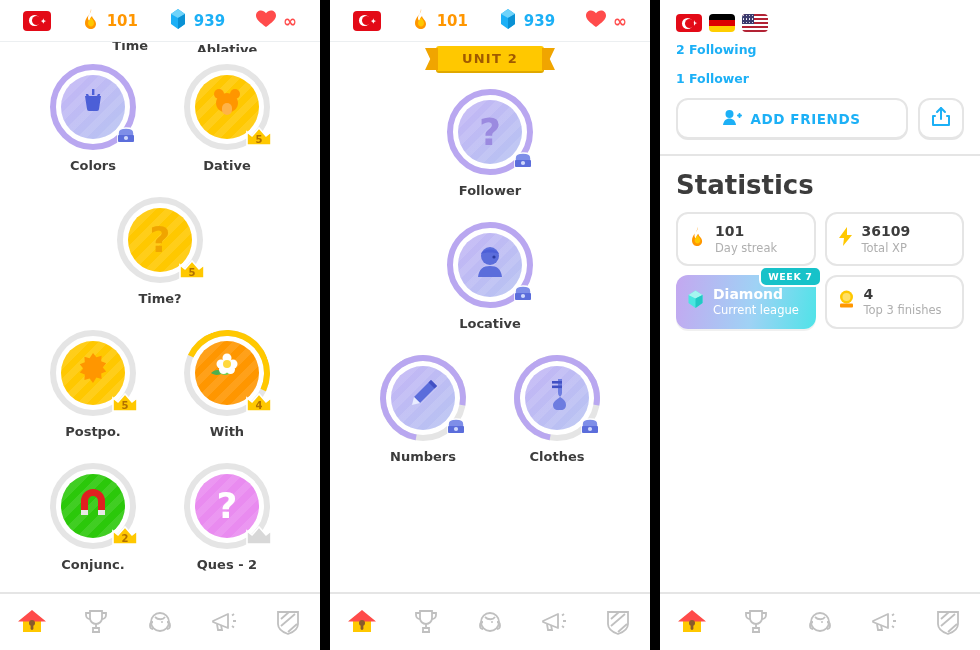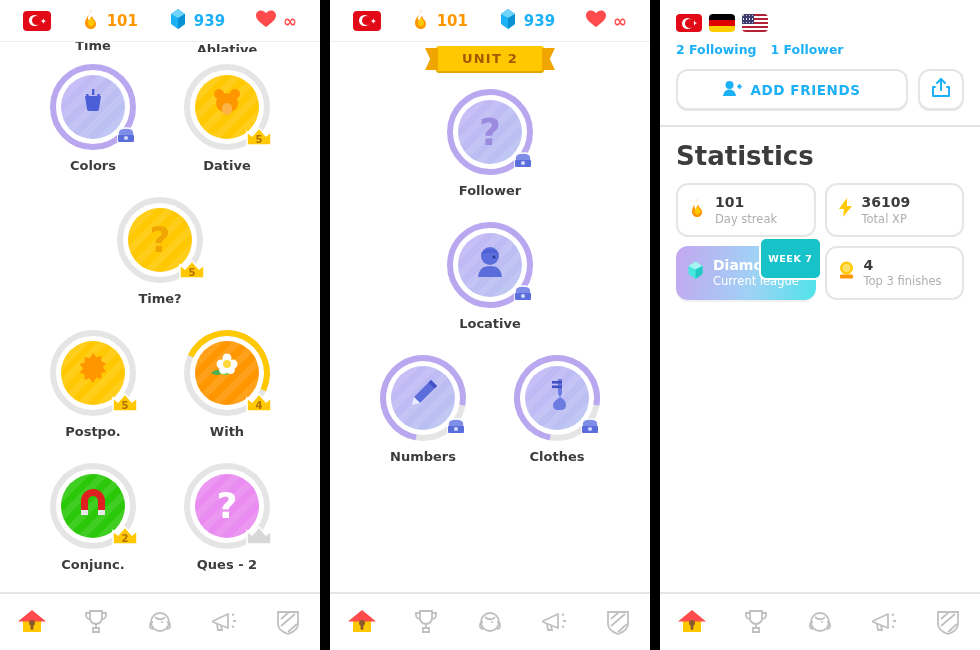--- a/index.html
+++ b/index.html
@@ -180,20 +180,21 @@
     text-align: center; white-space: nowrap;
   }
 
   
   .prof-head { padding: 14px 16px 0 16px; }
   .flagrow { display: flex; gap: 7px; margin-bottom: 10px; }
   .follow-row {
     display: flex; gap: 14px;
     font-size: 12.5px; font-weight: bold; color: #1cb0f6;
     margin-bottom: 12px;
+    flex-direction: column;
   }
   .btnrow { display: flex; gap: 10px; margin-bottom: 14px; }
   .add-friends {
     flex: 1 1 auto; height: 42px;
     border: 2px solid #e5e5e5; border-bottom-width: 3px;
     border-radius: 12px; background: #fff;
     display: flex; align-items: center; justify-content: center; gap: 8px;
     color: #1cb0f6; font-weight: bold; font-size: 13.5px; letter-spacing: .6px;
     cursor: pointer;
   }
@@ -226,21 +227,21 @@
     position: relative; border: none;
     background: linear-gradient(100deg,#c4a7f0 0%,#9fd2f5 55%,#4fe3e8 100%);
     box-shadow: 0 2px 0 rgba(0,0,0,.06);
   }
   .stat-card.league .stat-val,
   .stat-card.league .stat-lbl { color: #fff; }
   .week-badge {
     position: absolute; right: -6px; top: -9px;
     background: #17c2c9; color: #fff;
     font-size: 9.5px; font-weight: bold; letter-spacing: .6px;
-    padding: 14px 7px; border-radius: 7px;
+    padding: 3px 7px; border-radius: 7px;
     border: 2px solid #fff;
   }
 
   
   .bottomnav {
     height: 58px; flex: none;
     border-top: 2px solid #e5e5e5;
     display: flex; align-items: center; justify-content: space-around;
     background: #fff;
   }
@@ -284,21 +285,21 @@
               <path d="M11 18C5 13.5 1 10.5 1 6.5 1 3.5 3.3 1.5 6 1.5c1.8 0 3.6 1 5 2.8 1.4-1.8 3.2-2.8 5-2.8 2.7 0 5 2 5 5 0 4-4 7-10 11.5z" fill="#ff4b4b"></path>
             </svg>
         </span>
         <span class="topnum num-heart">∞</span>
       </div>
     </div>
 
     <div class="body">
 
       <div class="row" style="margin-top:-4px;margin-bottom:2px;">
-        <div class="node" style="height:14px;overflow:hidden;">
+        <div class="node" style="height:14px;overflow:hidden;align-items:flex-end;">
           <div class="node-label" style="margin-top:0">Time</div>
         </div>
         <div class="node" style="height:14px;overflow:hidden;">
           <div class="node-label" style="margin-top:4px">Ablative</div>
         </div>
       </div>
 
       <div class="row" style="margin-top:12px;">
         <div class="node">
           <div class="ring purple">

